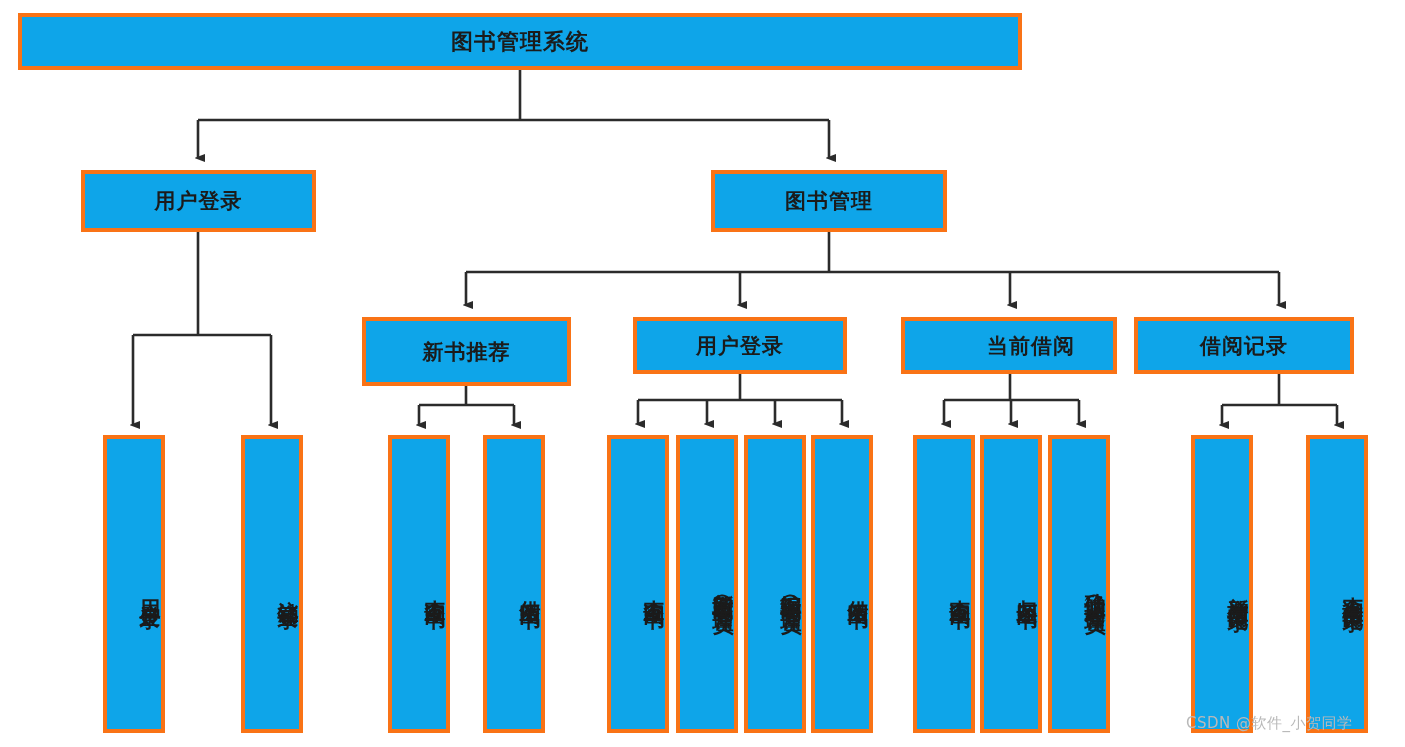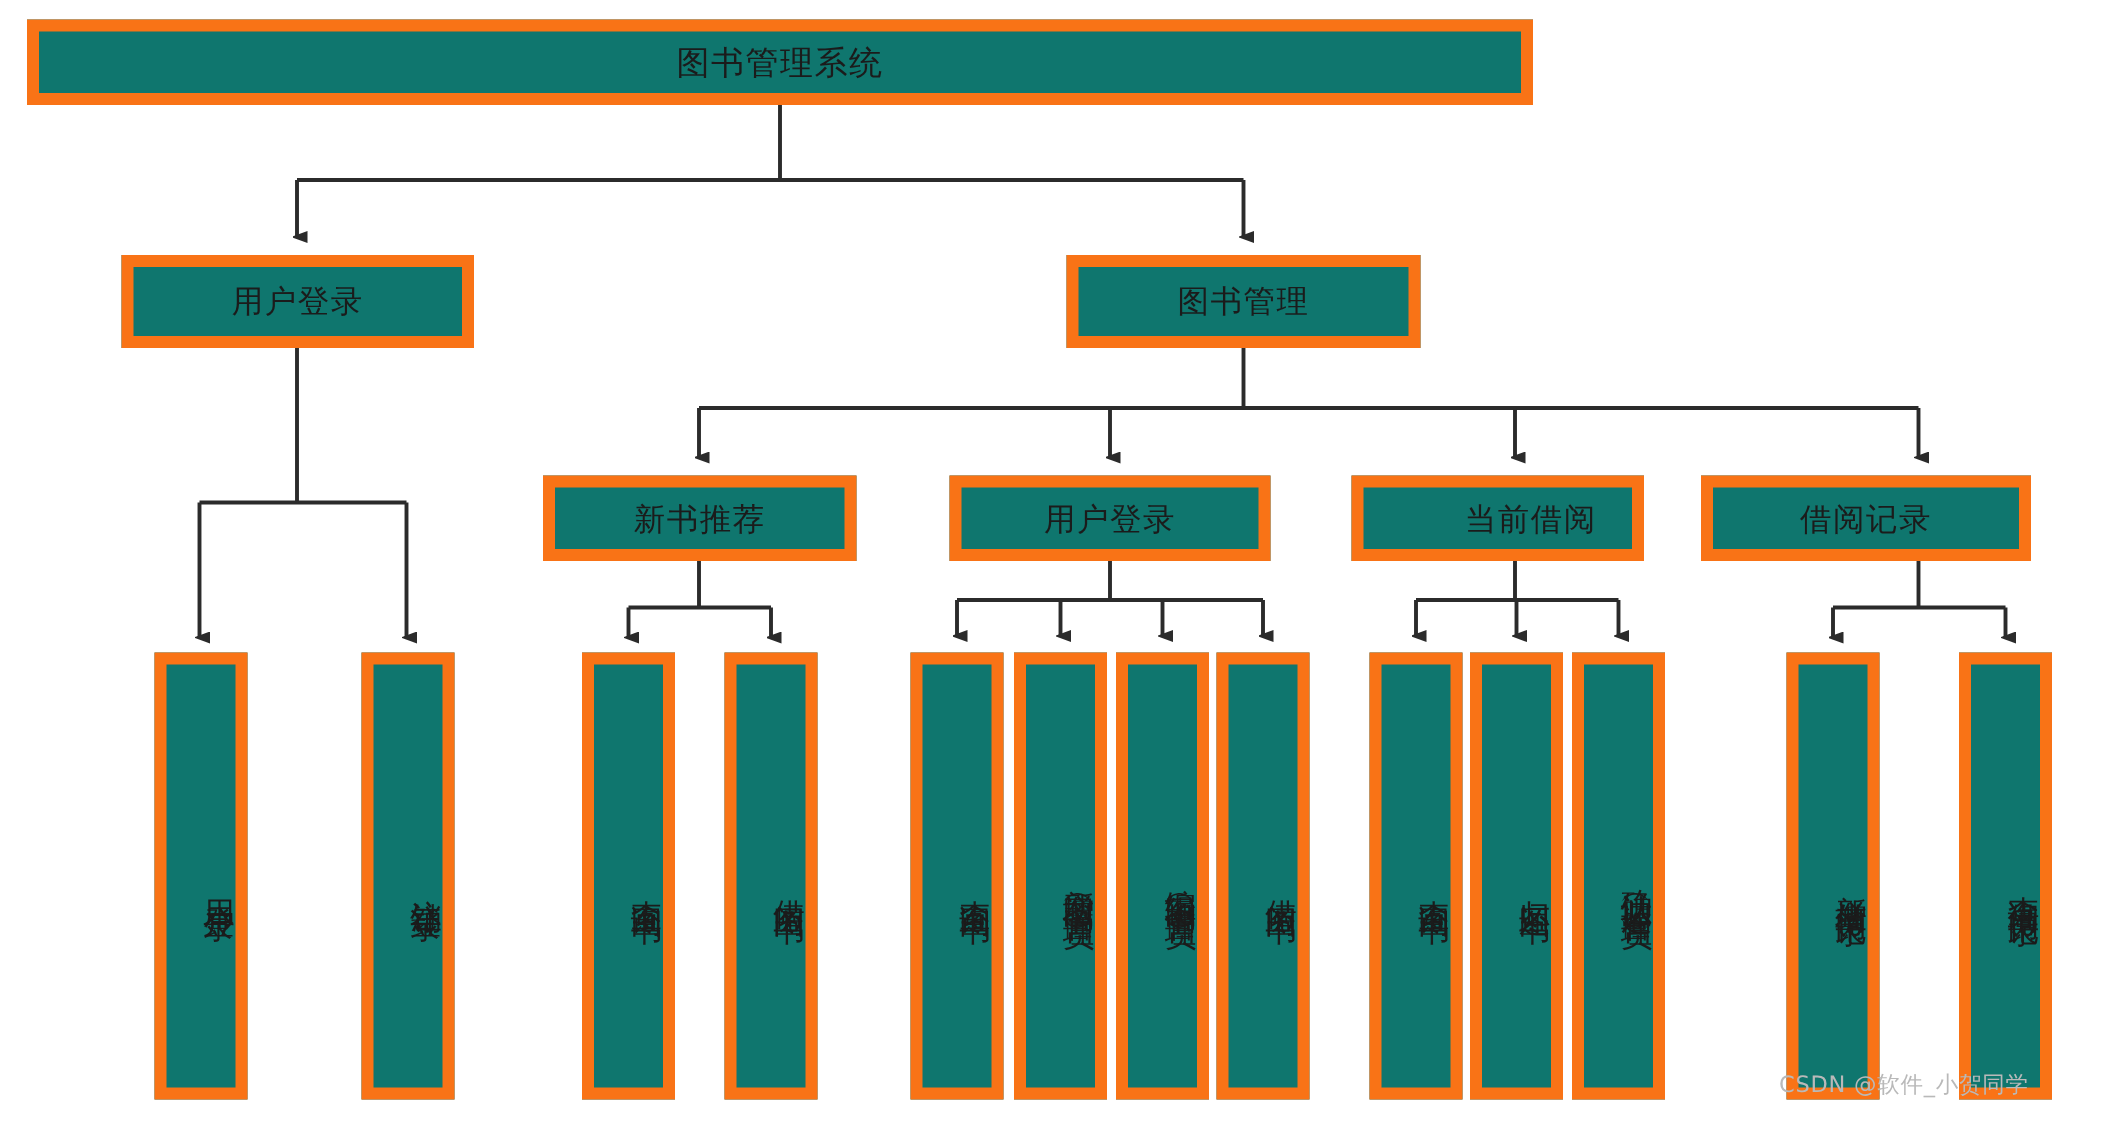--- a/index.html
+++ b/index.html
@@ -22,26 +22,27 @@
     position: absolute;
     left: 0;
     top: 0;
     width: 1405px;
     height: 747px;
     pointer-events: none;
   }
   .node {
     position: absolute;
     box-sizing: border-box;
-    border: 8px solid #f97316;
-    background: #0f766e;
+    border: 4px solid #f97316;
+    background: #0ea5e9;
     display: flex;
     align-items: center;
     justify-content: center;
     color: #1b1b1b;
+    font-weight: bold;
   }
   .node.horiz {
     font-size: 21px;
     letter-spacing: 1px;
   }
   .node.root {
     font-size: 22px;
   }
   .node.vert {
     writing-mode: vertical-rl;
@@ -127,27 +128,27 @@
     <span>图书管理系统</span>
   </div>
 
   <div class="node horiz" style="left:81px; top:170px; width:235px; height:62px;">
     <span>用户登录</span>
   </div>
   <div class="node horiz" style="left:711px; top:170px; width:236px; height:62px;">
     <span>图书管理</span>
   </div>
 
-  <div class="node horiz" style="left:362px; top:317px; width:209px; height:57px;">
+  <div class="node horiz" style="left:362px; top:317px; width:209px; height:69px;">
     <span>新书推荐</span>
   </div>
   <div class="node horiz" style="left:633px; top:317px; width:214px; height:57px;">
     <span>用户登录</span>
   </div>
-  <div class="node horiz" style="left:901px; top:317px; width:195px; height:57px;padding-left:44px;">
+  <div class="node horiz" style="left:901px; top:317px; width:216px; height:57px;padding-left:44px;">
     <span>当前借阅</span>
   </div>
   <div class="node horiz" style="left:1134px; top:317px; width:220px; height:57px;">
     <span>借阅记录</span>
   </div>
 
   <div class="node vert" style="left:103px; top:435px; width:62px; height:298px;">
     <span class="vlabel">用户登录</span>
   </div>
   <div class="node vert" style="left:241px; top:435px; width:62px; height:298px;">

